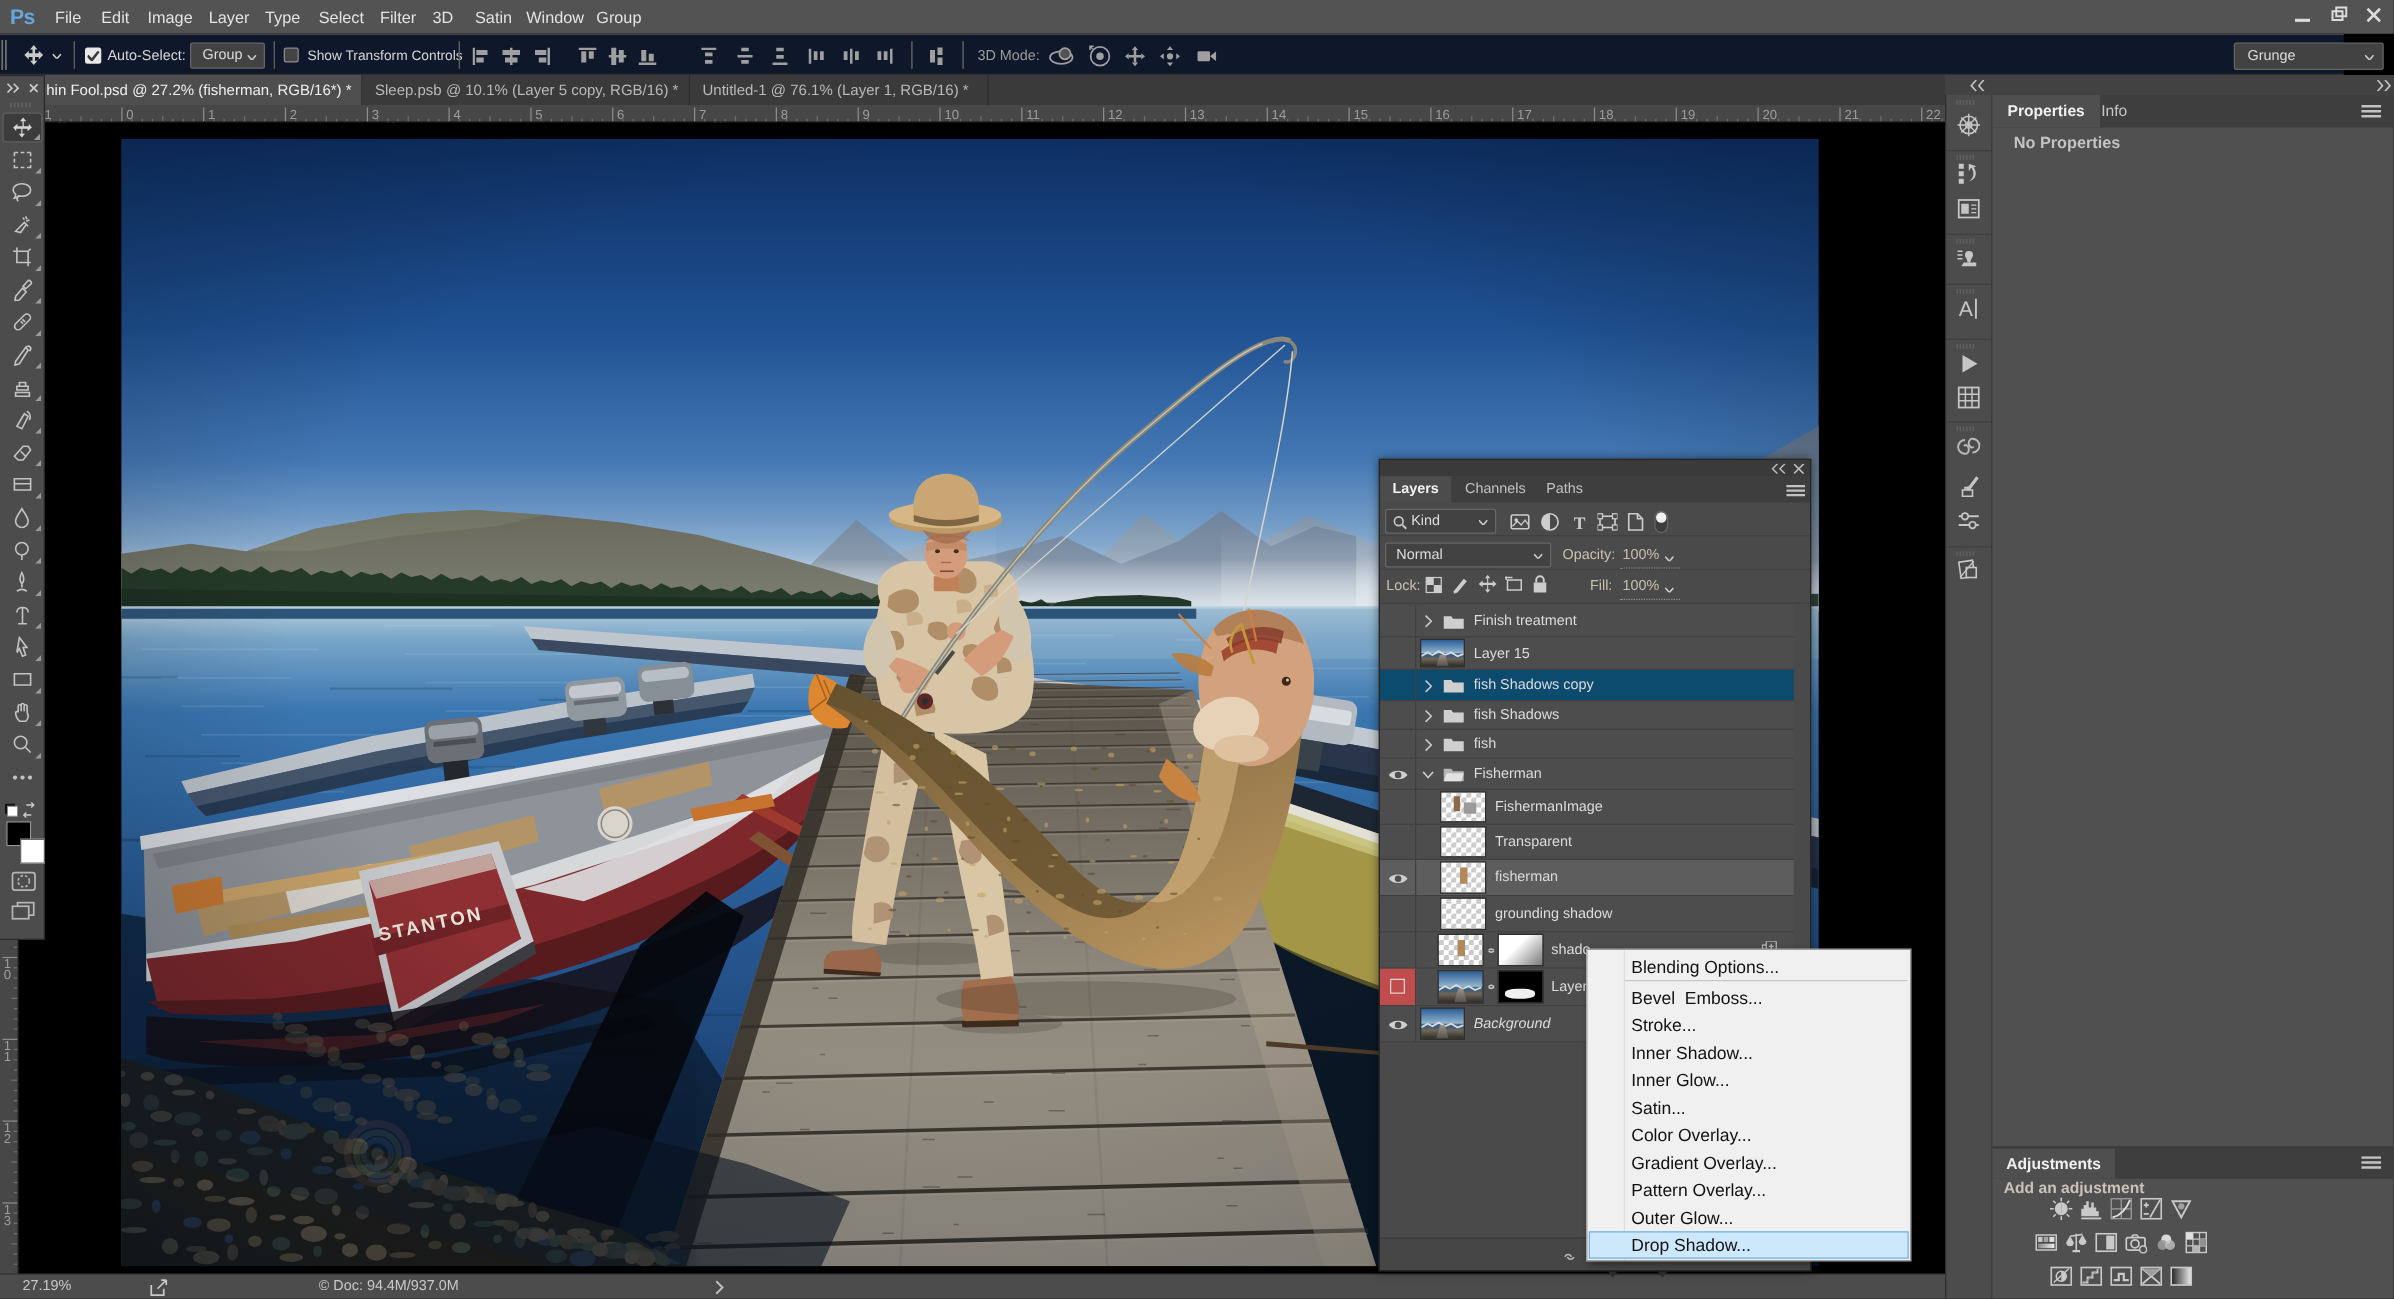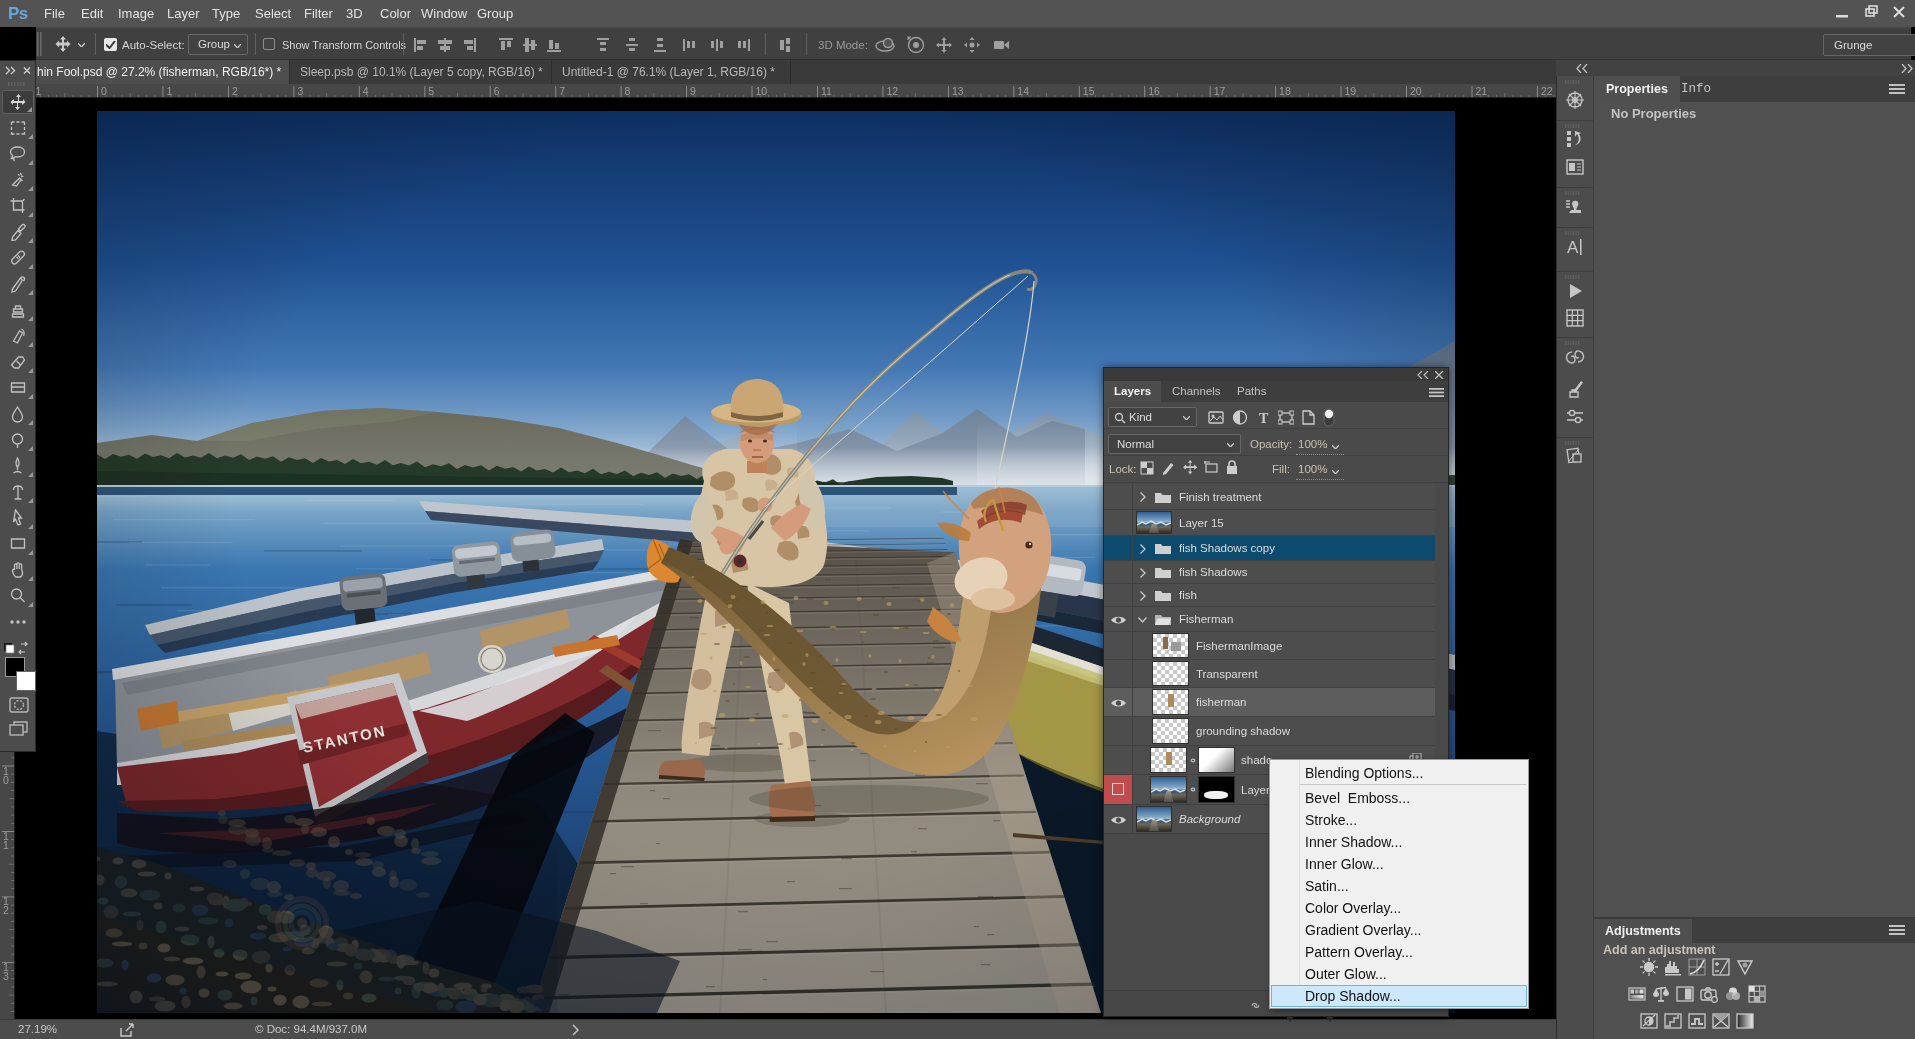--- a/index.html
+++ b/index.html
@@ -1,19 +1,19 @@
 <!DOCTYPE html>
 <html><head><meta charset="utf-8"><style>
 *{margin:0;padding:0;box-sizing:border-box;}
 html,body{width:1915px;height:1039px;overflow:hidden;background:#000;font-family:"Liberation Sans",sans-serif;}
 .abs{position:absolute;}
 #menubar{left:0;top:0;width:1915px;height:27px;background:#535353;}
 #menubar .mi{position:absolute;top:6px;color:#e3e3e3;font-size:13px;}
 #pslogo{position:absolute;left:8px;top:4px;color:#64a8dd;font-size:17px;font-weight:bold;letter-spacing:-0.5px;}
-#optionsbar{left:0;top:27px;width:1875px;height:33px;background:#404040;border-top:1px solid #484848;border-bottom:1px solid #303030;margin-left:36px;}
+#optionsbar{left:0;top:27px;width:1875px;height:33px;background:#0f172a;border-top:1px solid #484848;border-bottom:1px solid #303030;}
 .sep{position:absolute;top:5px;width:1px;height:22px;background:#434343;border-right:1px solid #5f5f5f;}
 .obtext{position:absolute;color:#d6d6d6;font-size:11.5px;top:11px;}
 .obgray{color:#9a9a9a;}
 #tabsbar{left:0;top:60px;width:1557px;height:24px;background:#3a3a3a;}
 .tab{position:absolute;top:0;height:24px;background:#3a3a3a;color:#b9b9b9;font-size:12px;line-height:24px;padding-left:9px;border-right:1px solid #2c2c2c;}
 .tab.active{background:#4e4e4e;color:#efefef;}
 .tab .x{color:#b5b5b5;font-size:11px;margin-left:8px;}
 #hruler{left:15px;top:84px;width:1542px;height:14px;background:#474747;border-bottom:1px solid #222;overflow:hidden;}
 #vruler{left:0;top:98px;width:15px;height:921px;background:#474747;border-right:1px solid #222;overflow:hidden;}
 #rulercorner{left:0;top:84px;width:15px;height:14px;background:#444;border-right:1px solid #333;border-bottom:1px solid #262626;}
@@ -53,21 +53,21 @@
 <div class="abs" id="menubar">
   <span id="pslogo">Ps</span>
   <span class="mi" style="left:44px">File</span>
   <span class="mi" style="left:81px">Edit</span>
   <span class="mi" style="left:118px">Image</span>
   <span class="mi" style="left:167px">Layer</span>
   <span class="mi" style="left:212px">Type</span>
   <span class="mi" style="left:255px">Select</span>
   <span class="mi" style="left:304px">Filter</span>
   <span class="mi" style="left:346px">3D</span>
-  <span class="mi" style="left:380px">Color</span>
+  <span class="mi" style="left:380px">Satin</span>
   <span class="mi" style="left:421px">Window</span>
   <span class="mi" style="left:477px">Group</span>
   <svg class="abs" style="left:1830px;top:4px" width="85" height="18" viewBox="0 0 85 18">
     <rect x="6" y="11" width="12" height="2.5" fill="#dcdcdc"></rect>
     <rect x="36" y="5" width="8" height="7" fill="none" stroke="#dcdcdc" stroke-width="1.6"></rect>
     <rect x="39" y="2" width="8" height="7" fill="none" stroke="#dcdcdc" stroke-width="1.6"></rect>
     <path d="M64 3 L74 13 M74 3 L64 13" stroke="#dcdcdc" stroke-width="2"></path>
   </svg>
 </div>
 
@@ -1599,21 +1599,21 @@
         <rect x="3" y="3" width="11" height="13" fill="none" stroke="#c6c6c6" stroke-width="1.3" transform="rotate(-8 8 10)"></rect>
         <rect x="8" y="8" width="8" height="8" fill="#4c4c4c" stroke="#c6c6c6" stroke-width="1.3"></rect>
         <path d="M3 16 L14 3" stroke="#c6c6c6"></path>
       </svg>
     </div>
   </div>
 <div class="abs" id="rpanel">
 
   <div class="abs" style="left:0;top:16px;width:322px;height:26px;background:#3e3e3e;"></div>
   <div class="ptab active" style="left:0;top:16px;">Properties</div>
-  <div class="ptab" style="left:75px;top:16px;font-family:Liberation Mono, monospace;">Info</div>
+  <div class="ptab" style="left:75px;top:16px;">Info</div>
   <svg class="abs" style="left:295px;top:24px" width="16" height="12">
       <g fill="#c2c2c2">
         <rect y="0" width="16" height="2"></rect>
         <rect y="4" width="16" height="2"></rect>
         <rect y="8" width="16" height="2"></rect>
       </g>
     </svg>
   <div class="abs" style="left:17px;top:46px;color:#c3c3c3;font-size:13px;font-weight:bold;">No Properties</div>
 
   <div class="abs" style="left:0;top:857px;width:322px;height:2px;background:#3a3a3a;"></div>

